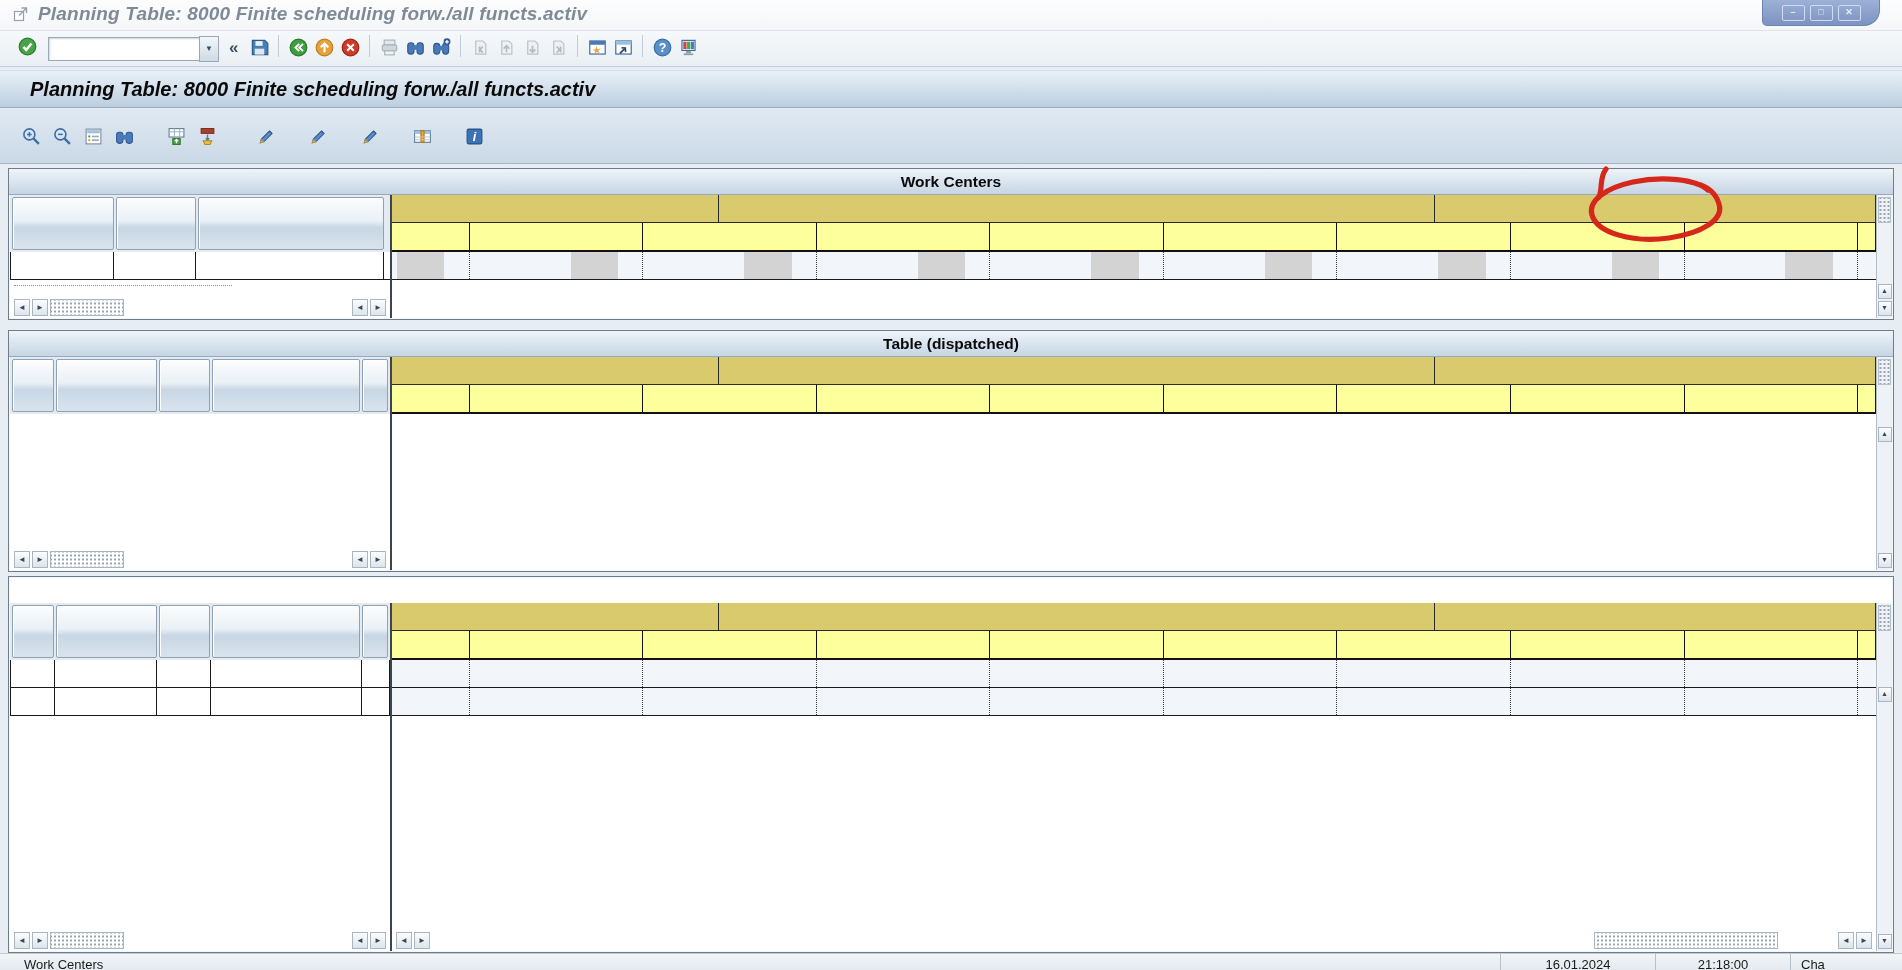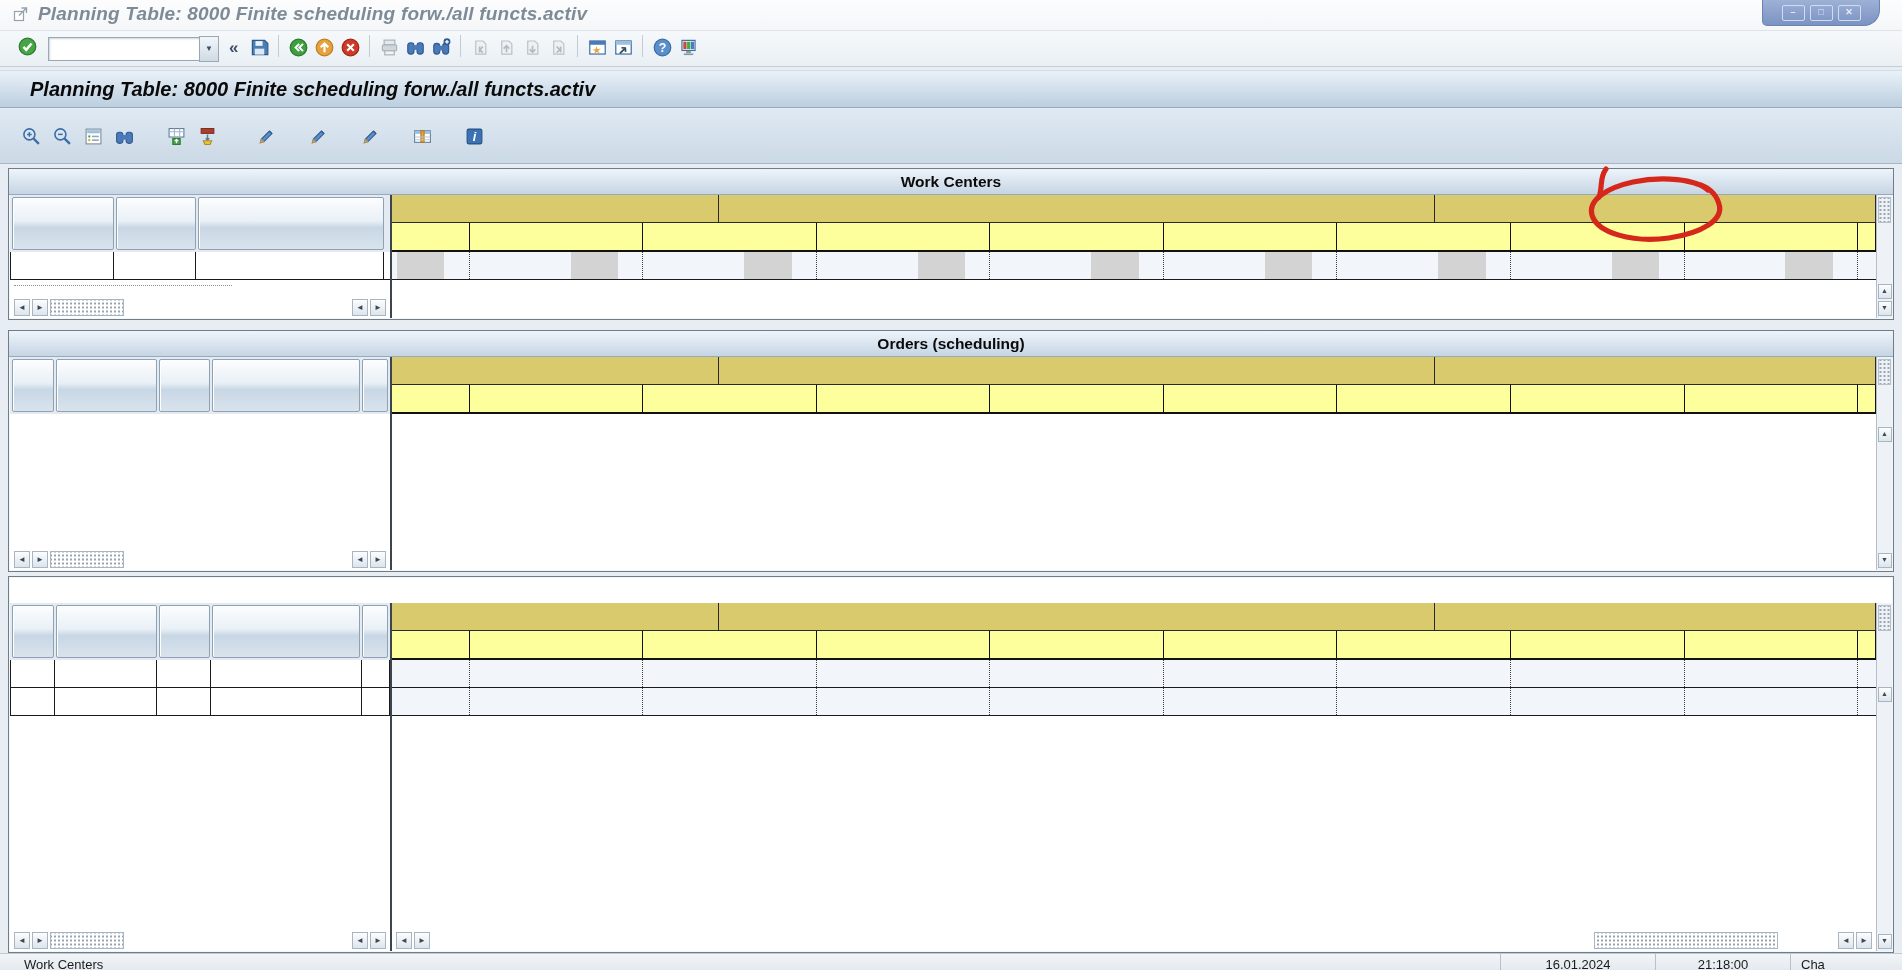--- a/index.html
+++ b/index.html
@@ -430,21 +430,21 @@
     <div class="vscroll">
       <span class="grip"></span>
       <span class="vfill"></span>
       <span class="sbtn">▲</span>
       <span class="sbtn last">▼</span>
     </div>
   </div>
 </div>
 
 <div class="sec" id="sec-od" style="top:330px;height:242px;">
-  <div class="sec-title">Orders (scheduling)</div>
+  <div class="sec-title">Table (dispatched)</div>
   <div class="sec-body">
     <div class="left-pane">
       <div class="lp-hdr">
           <div class="hbtn ac" style="width:43px;"></div>
           <div class="hbtn al" style="width:102px;"></div>
           <div class="hbtn ac" style="width:52px;"></div>
           <div class="hbtn al" style="width:151px;"></div>
           <div class="hbtn al" style="width:26px;"></div>
         </div>
       <div></div>

